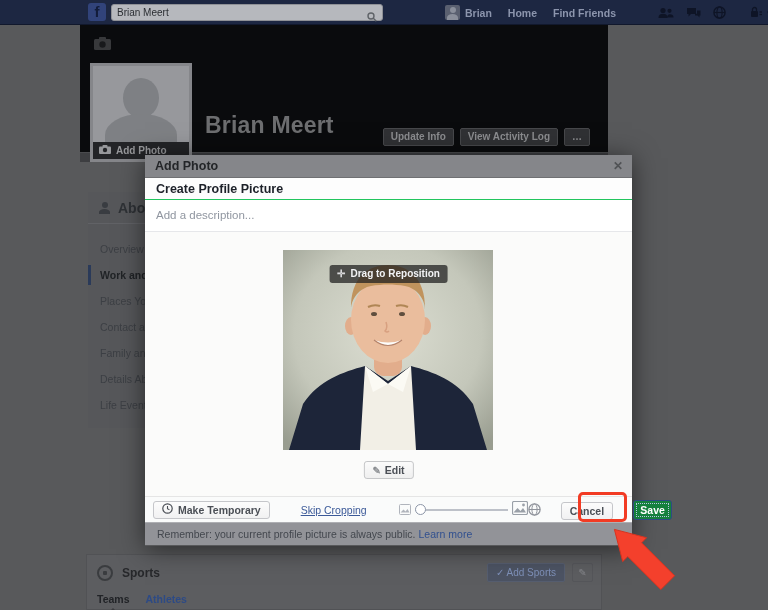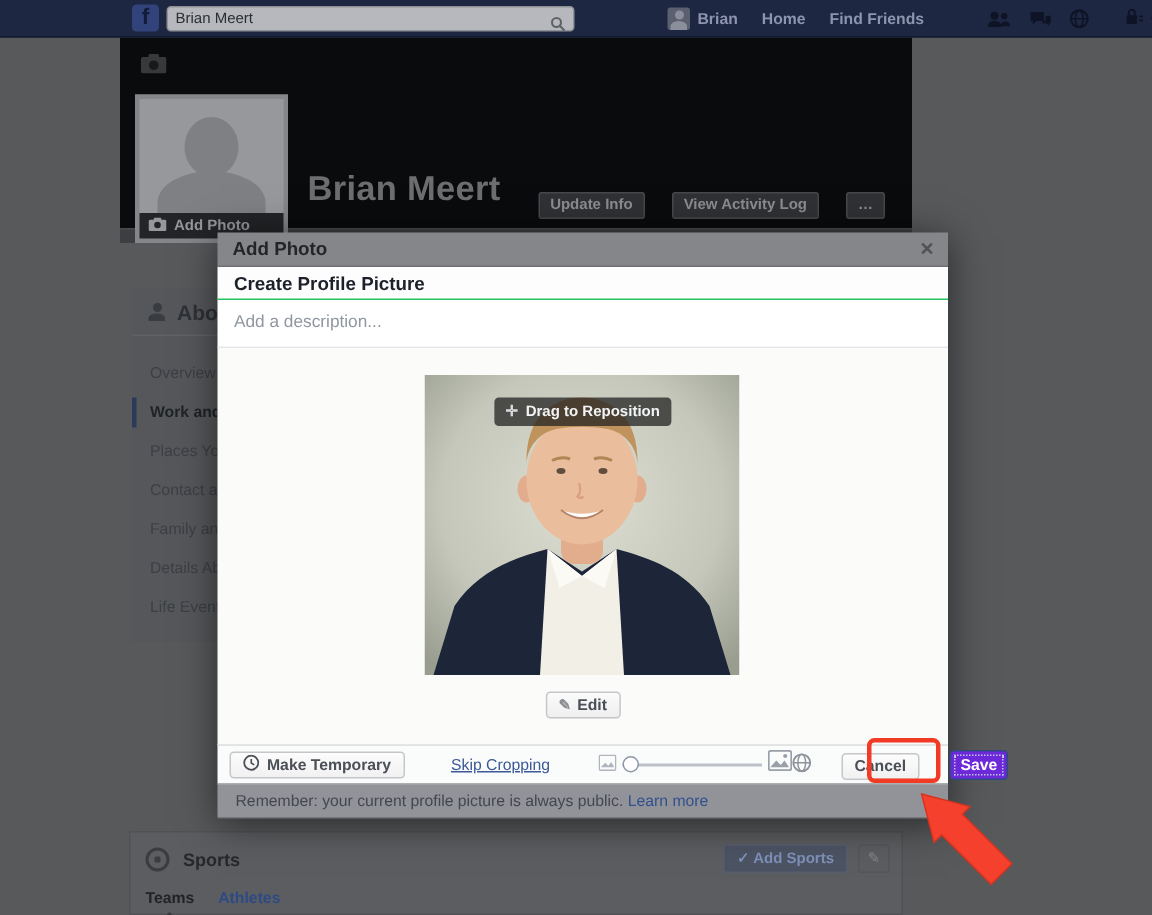--- a/index.html
+++ b/index.html
@@ -20,21 +20,21 @@
   .nav-link { color:#8c95ad; font-size:10.5px; font-weight:bold; margin-right:16px; white-space:nowrap; }
   .nav-icons { display:flex; align-items:center; gap:12px; margin-left:26px; }
   .nav-icons svg { display:block; }
   .nav-acct { display:flex; align-items:center; gap:5px; margin-left:24px; }
   .caret { color:#10172b; font-size:9px; }
 
   
   .cover { position:absolute; left:80px; top:25px; width:528px; height:127px; background:#0a0b0d; }
   .cover-cam { position:absolute; left:14px; top:11px; opacity:.45; }
   .profile-name { position:absolute; left:125px; top:87px; font-size:23px; font-weight:bold; color:#6d6e70; letter-spacing:.2px; }
-  .cover-btns { position:absolute; right:18px; top:103px; display:flex; gap:18px; }
+  .cover-btns { position:absolute; right:18px; top:103px; display:flex; gap:6px; }
   .dark-btn { height:18px; background:#303134; border:1px solid #47484b; border-radius:2px; color:#8b8c8f; font-size:10px; font-weight:bold; line-height:16px; padding:0 7px; white-space:nowrap; }
 
   
   .profile-box { position:absolute; left:90px; top:63px; width:102px; height:99px; background:#8c8d90; border:3px solid #85868a; z-index:2; }
   .silhouette { position:absolute; left:0; top:0; right:0; bottom:17px; background:#97989c; overflow:hidden; }
   .silhouette .head { position:absolute; left:50%; top:12px; transform:translateX(-50%); width:36px; height:40px; border-radius:50%; background:#7e8084; }
   .silhouette .torso { position:absolute; left:50%; bottom:-14px; transform:translateX(-50%); width:72px; height:42px; border-radius:50% 50% 0 0; background:#7e8084; }
   .addphoto-bar { position:absolute; left:0; right:0; bottom:0; height:17px; background:#232427; color:#97989b; font-size:10px; font-weight:bold; display:flex; align-items:center; gap:5px; padding-left:6px; }
 
   
@@ -51,21 +51,21 @@
   .about-item { position:relative; height:26px; line-height:26px; padding-left:12px; font-size:10.5px; color:#3c3f44; white-space:nowrap; overflow:hidden; }
   .about-item.selected { font-weight:bold; color:#202326; }
   .about-item.selected::before { content:""; position:absolute; left:0; top:3px; bottom:3px; width:3px; background:#2a3a59; }
 
   
   .sports-card { position:absolute; left:86px; top:554px; width:516px; height:56px; background:#5c5d60; border:1px solid #515255; z-index:1; }
   .sports-head { position:absolute; left:10px; top:10px; display:flex; align-items:center; gap:9px; }
   .ball-ico { width:16px; height:16px; border:2px solid #3a3c3f; border-radius:50%; position:relative; }
   .ball-ico::before { content:""; position:absolute; left:4px; top:4px; width:4px; height:4px; background:#3a3c3f; border-radius:1px; }
   .sports-title { font-size:12px; font-weight:bold; color:#27282b; }
-  .add-sports-btn { position:absolute; right:36px; top:8px; height:19px; background:#4c5363; border:1px solid #565e70; border-radius:2px; color:#7e90b8; font-size:10px; font-weight:bold; line-height:17px; padding:0 8px; }
+  .add-sports-btn { position:absolute; right:36px; top:8px; height:19px; background:#4c5363; border:1px solid #565e70; border-radius:2px; color:#7e90b8; font-size:10px; font-weight:normal; line-height:17px; padding:0 8px; }
   .pencil-btn { position:absolute; right:8px; top:8px; width:21px; height:19px; border:1px solid #55565a; border-radius:2px; color:#85868a; font-size:10px; text-align:center; line-height:17px; }
   .sports-tabs { position:absolute; left:10px; top:38px; display:flex; gap:16px; font-size:10.5px; }
   .tab-teams { font-weight:bold; color:#212327; position:relative; }
   .tab-teams::after { content:""; position:absolute; left:50%; transform:translateX(-50%); bottom:-8px; border-left:5px solid transparent; border-right:5px solid transparent; border-bottom:5px solid #3a3b3e; }
   .tab-athletes { font-weight:bold; color:#2d4a85; }
 
   
   .modal { position:absolute; left:145px; top:155px; width:487px; height:391px; z-index:10; box-shadow:0 3px 24px rgba(0,0,0,.55); }
   .modal-header { height:23px; background:#85868a; border-bottom:1px solid #6f7073; position:relative; }
   .modal-title { position:absolute; left:10px; top:4px; font-size:12.5px; font-weight:bold; color:#232528; }
@@ -80,21 +80,21 @@
   .drag-badge .move-g { font-size:10px; color:#d8d9db; }
   .edit-btn { position:absolute; left:50%; top:229px; transform:translateX(-50%); height:18px; background:linear-gradient(#fbfbfb,#efefef); border:1px solid #c5c6c8; border-radius:3px; font-size:10.5px; font-weight:bold; color:#4b4f56; padding:0 8px; display:flex; align-items:center; gap:4px; }
   .edit-btn .pencil-g { color:#8a8d91; font-size:10px; }
   .modal-footer { height:25px; background:#fafbfb; display:flex; align-items:center; padding:0 8px; position:relative; }
   .mt-btn, .cancel-btn { height:18px; background:linear-gradient(#fcfcfc,#f1f1f2); border:1px solid #c5c6ca; border-radius:3px; font-size:10.5px; font-weight:bold; color:#4b4f56; padding:0 8px; display:flex; align-items:center; gap:5px; white-space:nowrap; }
   .skip-link { margin-left:31px; font-size:10.5px; color:#3b5998; text-decoration:underline; white-space:nowrap; }
   .slider-group { display:flex; align-items:center; margin-left:32px; }
   .slider-track { position:relative; width:93px; height:2px; background:#bdc1c9; margin:0 4px; }
   .slider-handle { position:absolute; left:0px; top:-5px; width:11px; height:11px; border-radius:50%; background:#fff; border:1px solid #8d96a8; }
   .footer-right { margin-left:auto; display:flex; align-items:flex-end; gap:20px; }
-  .save-btn { height:20px; width:39px; background:#6d28d9; border:1px solid #2f4a83; border-radius:3px; color:#fff; font-size:10.5px; font-weight:bold; text-align:center; line-height:18px; outline:1px dotted #b9c6e2; outline-offset:-4px; }
+  .save-btn { height:20px; width:39px; background:#15803d; border:1px solid #2f4a83; border-radius:3px; color:#fff; font-size:10.5px; font-weight:bold; text-align:center; line-height:18px; outline:1px dotted #b9c6e2; outline-offset:-4px; }
   .note-strip { height:23px; background:#929398; border-top:1px solid #aeafb3; font-size:10.5px; line-height:22px; padding-left:12px; color:#43474e; }
   .note-strip a { color:#31508f; text-decoration:none; margin-left:3px; }
 
   
   .red-box { position:absolute; left:578px; top:492px; width:49px; height:30px; border:3px solid #f23b24; border-radius:5px; z-index:20; }
   .arrow-svg { position:absolute; left:604px; top:519px; z-index:21; }
 
   .ico { display:inline-block; }
 </style>
 </head>

